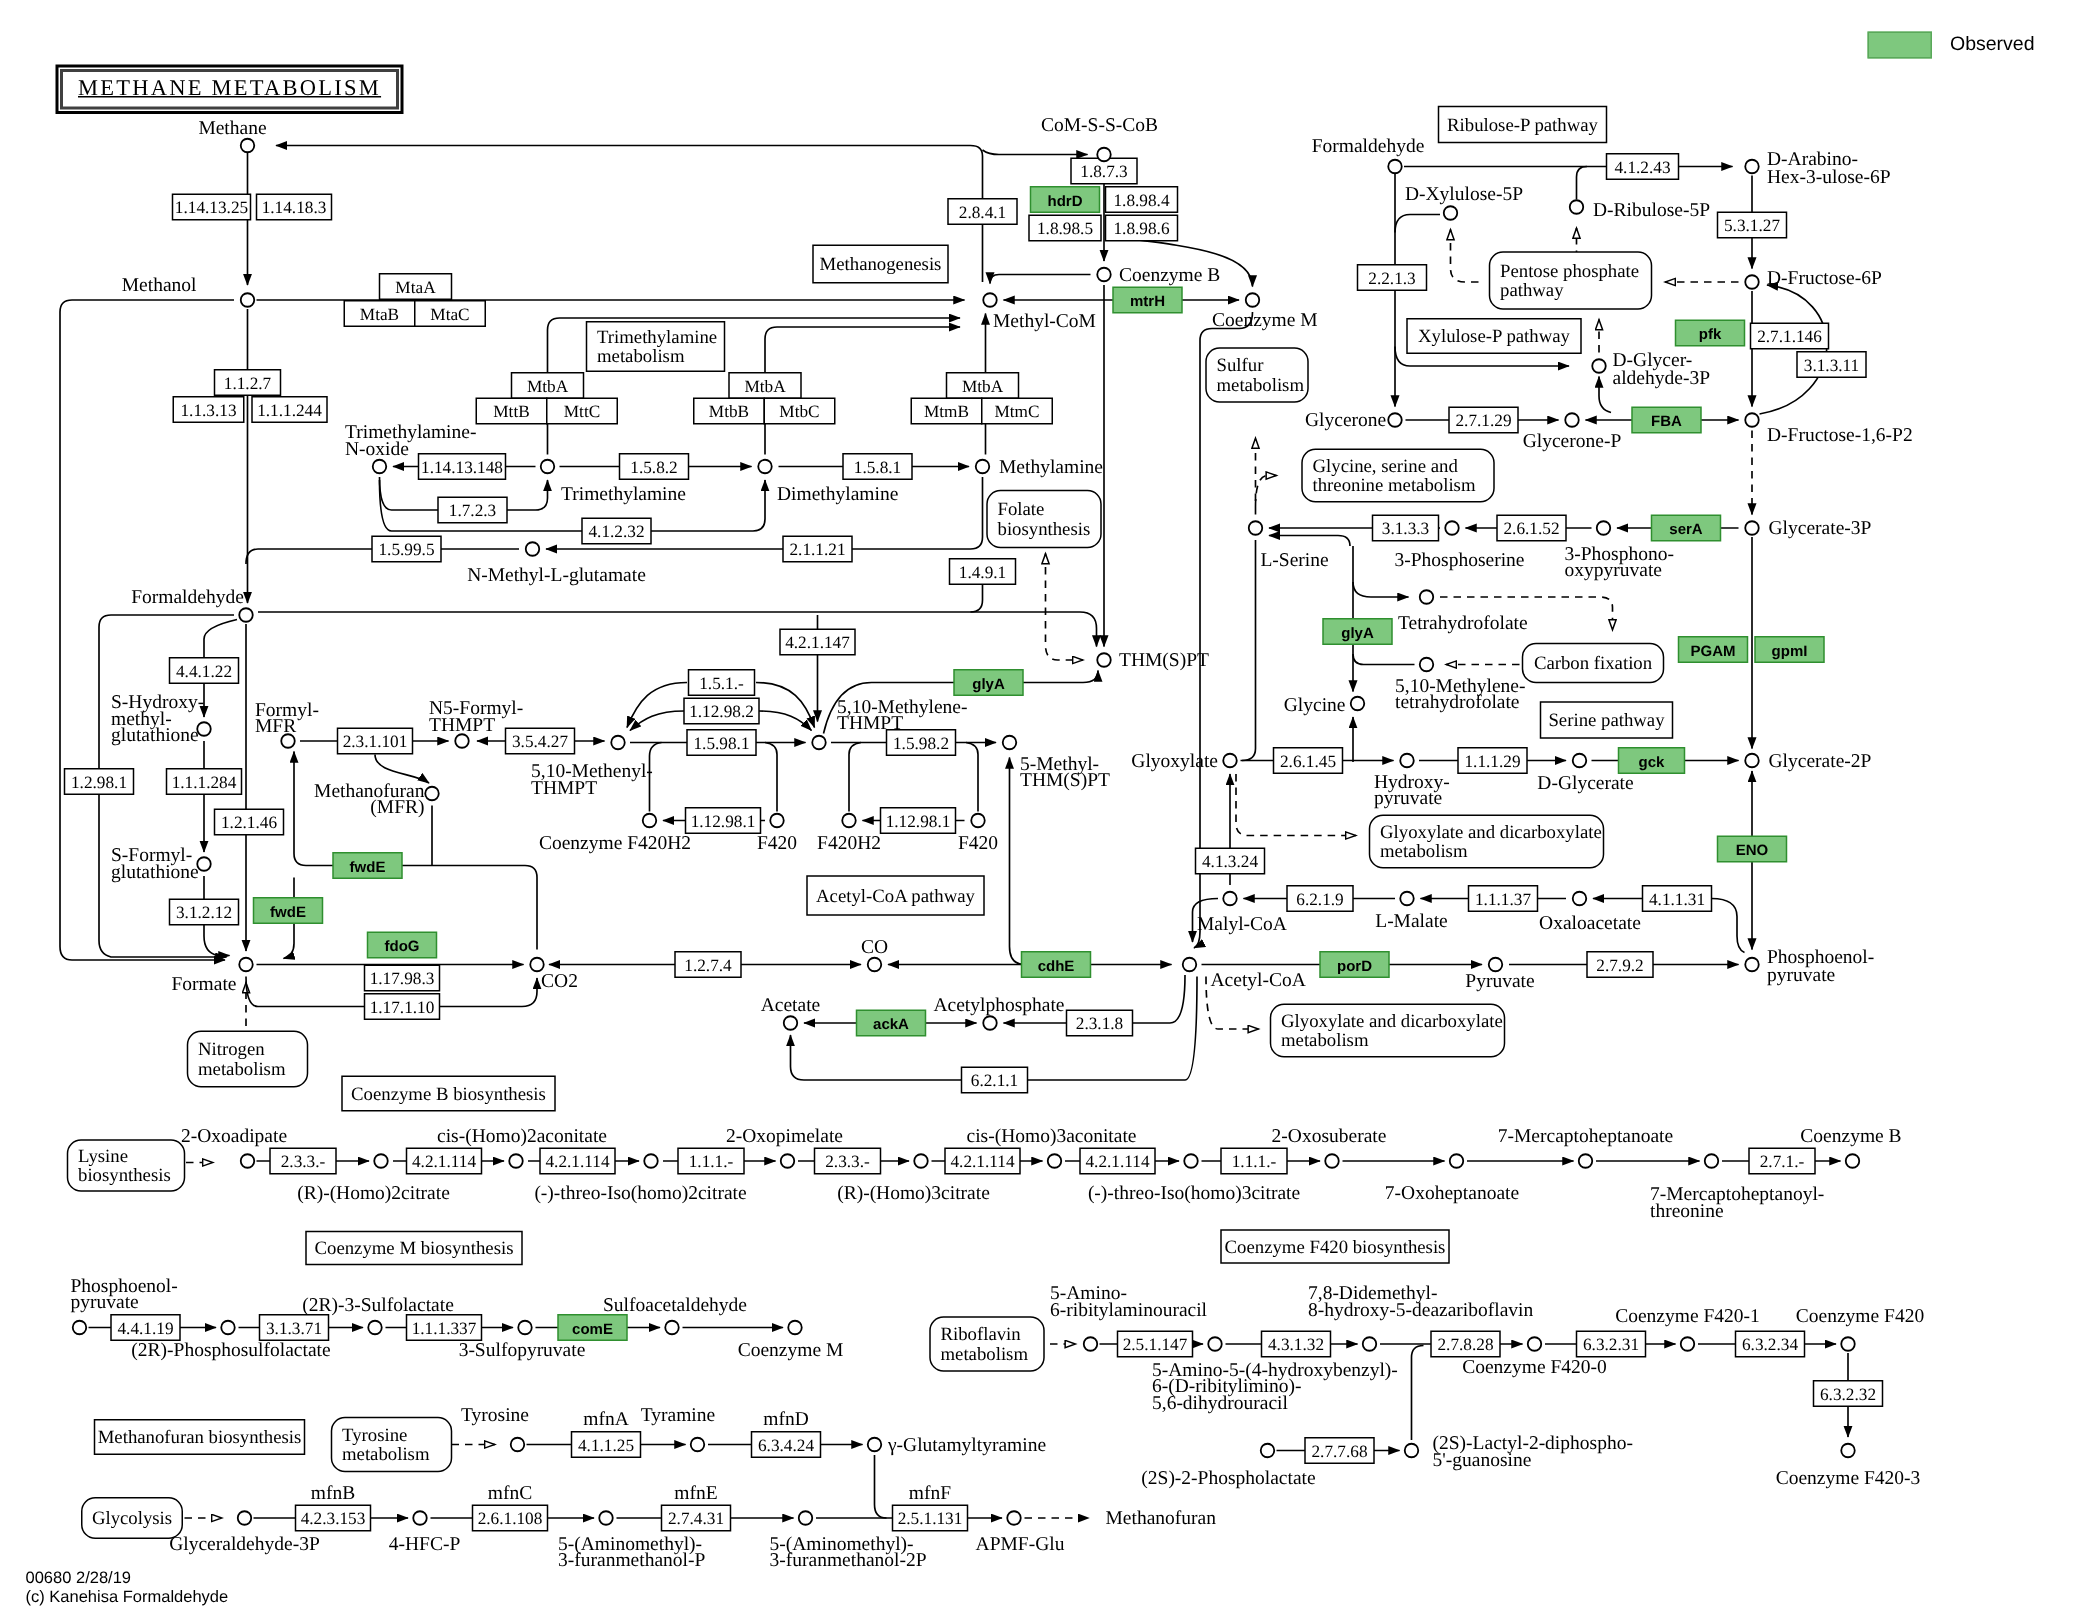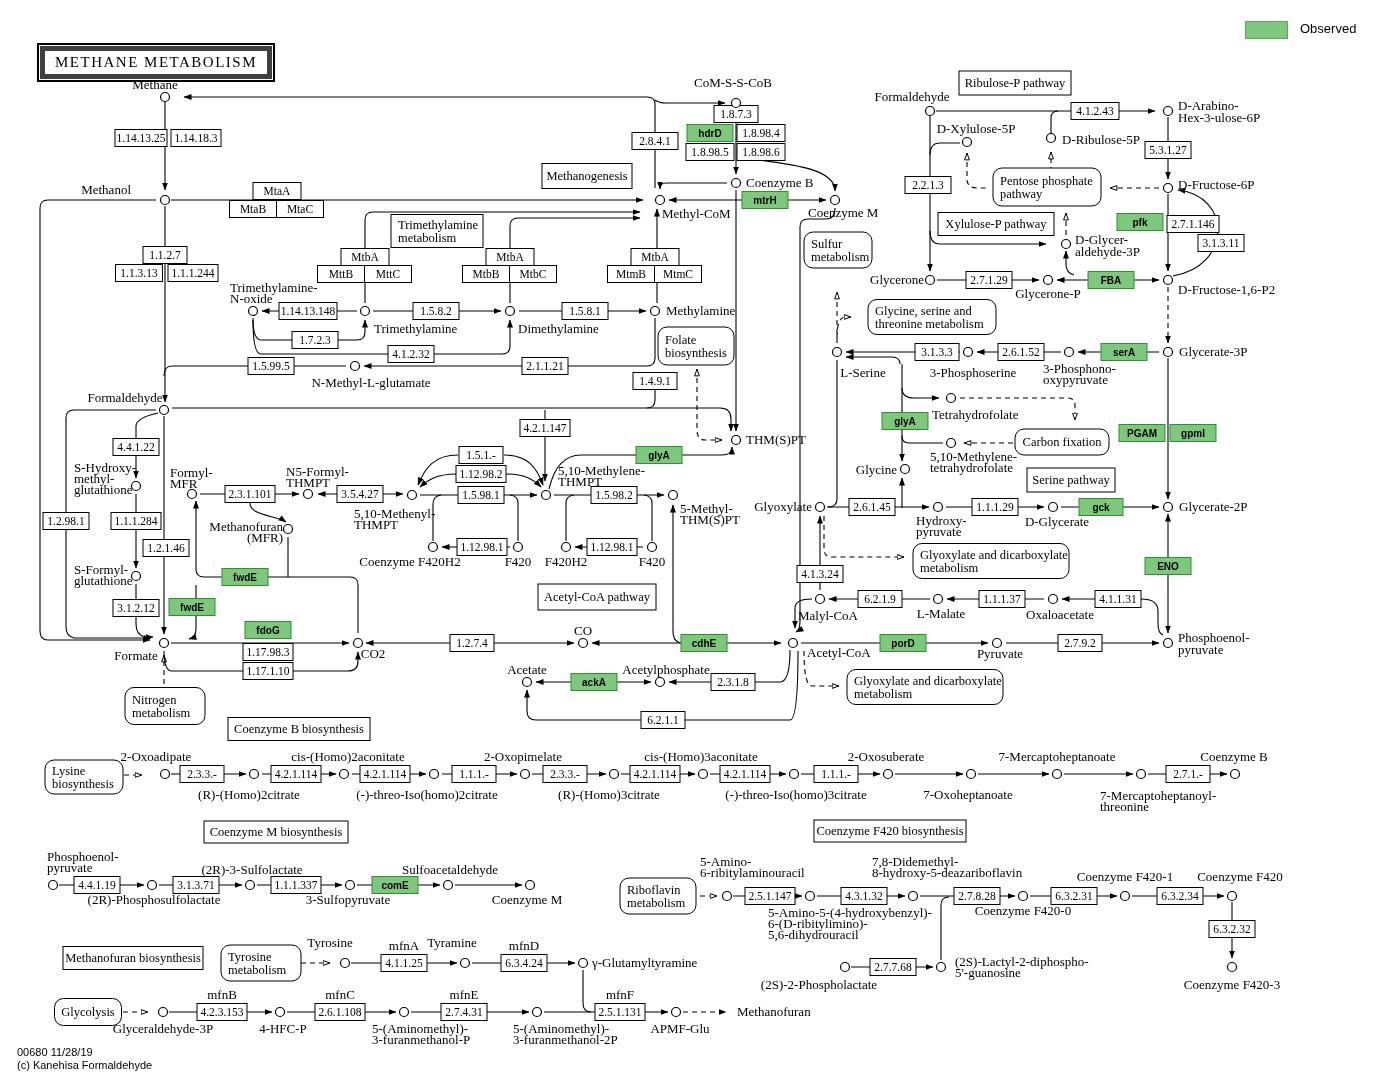--- a/index.html
+++ b/index.html
@@ -9,23 +9,23 @@
   .edge{fill:none;stroke:#000;stroke-width:1.1px;}
   .dash{stroke-dasharray:5 4;}
   .ebox{fill:#fff;stroke:#000;stroke-width:1px;}
   .gbox{fill:#7ec87e;stroke:#2f8f2f;stroke-width:1px;}
   .pbox{fill:#fff;stroke:#000;stroke-width:1px;}
   .etxt{font-family:"Liberation Serif",serif;font-size:11.5px;fill:#000;}
   .gtxt{font-family:"Liberation Sans",sans-serif;font-size:10px;font-weight:bold;fill:#000;}
   .ptxt{font-family:"Liberation Serif",serif;font-size:12.5px;fill:#000;}
   .ltxt{font-family:"Liberation Serif",serif;font-size:13px;fill:#000;}
   .node{fill:#fff;stroke:#000;stroke-width:1.2px;}
-  #title-box{position:absolute;left:40px;top:46px;padding:3px 10px;border:5px solid #404040;
+  #title-box{position:absolute;left:40px;top:46px;padding:3px 10px;border:2px solid #404040;
              outline:2px solid #000;outline-offset:1px;font-size:15px;letter-spacing:1.5px;
-             font-family:"Liberation Serif",serif;}
+             font-family:"Liberation Serif",serif;text-decoration:underline;}
   #legend{position:absolute;left:1245px;top:21px;display:flex;gap:12px;}
   #legend .swatch{width:41px;height:16px;background:#7ec87e;border:1px solid #5aa85a;}
   #legend .lab{font-family:"Liberation Sans",sans-serif;font-size:13px;}
   #footer{position:absolute;left:17px;top:1046px;font-family:"Liberation Sans",sans-serif;
           font-size:11px;line-height:13px;color:#000;}
 </style>
 </head>
 <body>
 
 <div id="stage">
@@ -925,16 +925,16 @@
     </svg>
 
   <div id="title-box">METHANE METABOLISM</div>
 
   <div id="legend">
     <span class="swatch"></span>
     <span class="lab">Observed</span>
   </div>
 
   <div id="footer">
-    <div>00680 11/28/19</div>
+    <div>00680 2/28/19</div>
     <div>(c) Kanehisa Formaldehyde</div>
   </div>
 </div>
 
 </body></html>

